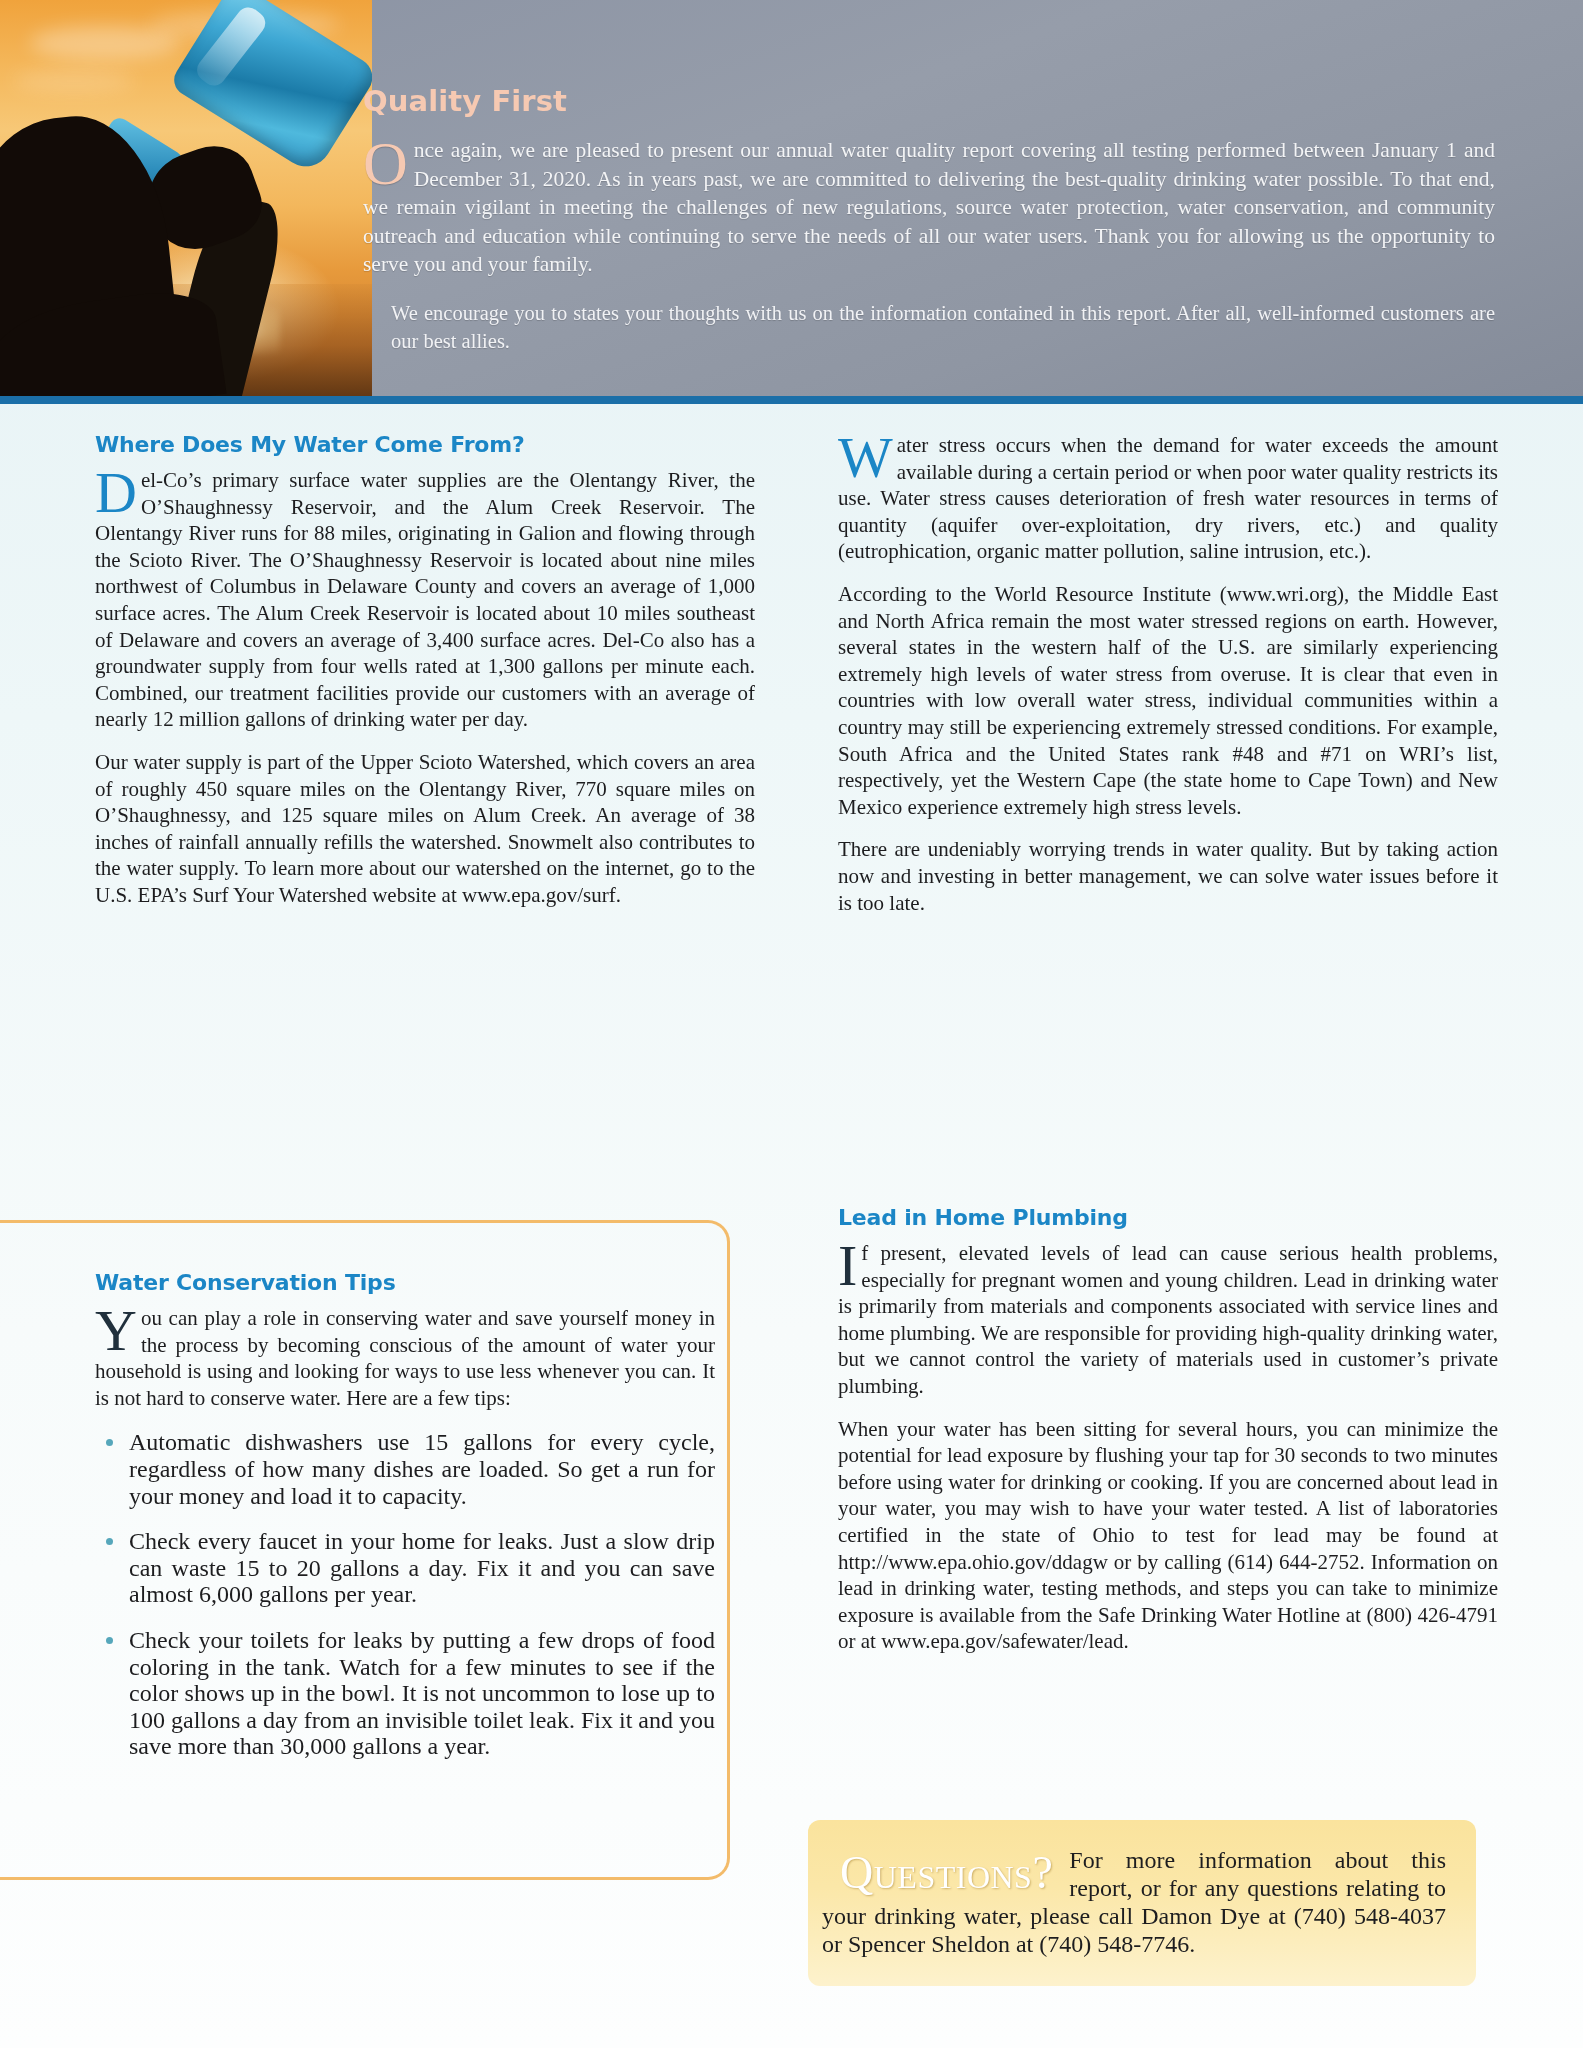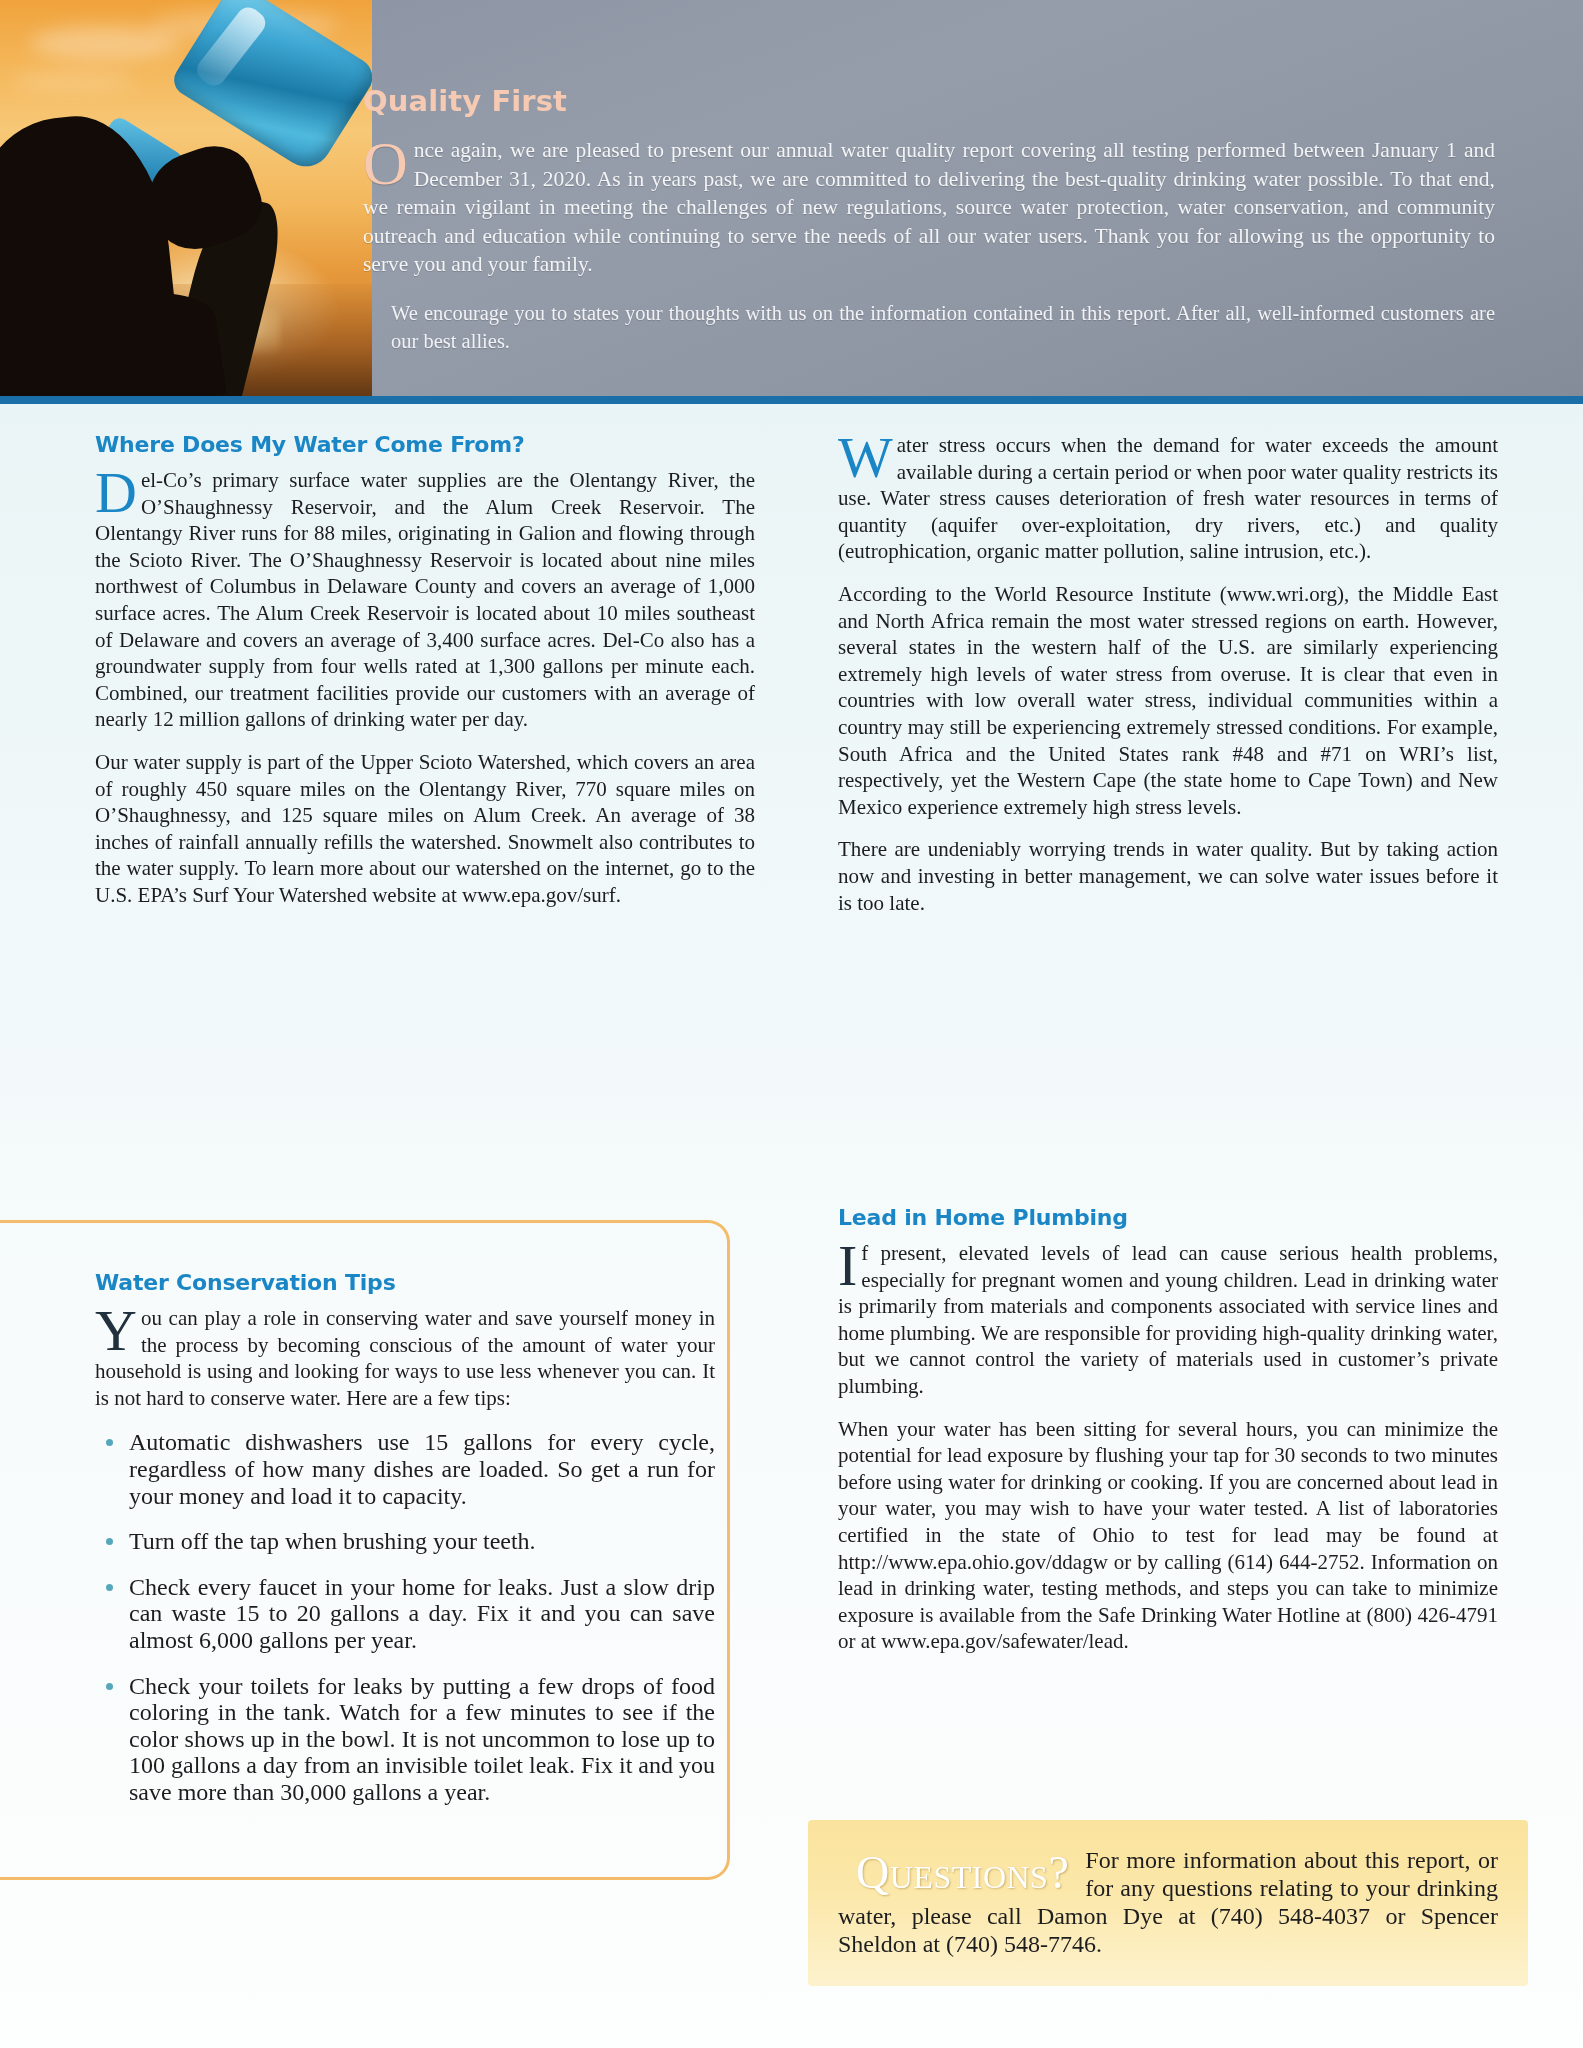--- a/index.html
+++ b/index.html
@@ -277,25 +277,25 @@
     left: 11px; top: 10px;
     width: 7px; height: 7px;
     border-radius: 50%;
     background: #56a7bb;
   }
 
   
   .questions-box {
     position: absolute;
     left: 808px; top: 1820px;
-    width: 720px;
-    padding: 26px 30px 28px 30px;
+    width: 668px;
+    padding: 26px 30px 28px 14px;
     box-sizing: border-box;
     background: linear-gradient(180deg, #fae39d 0%, #fbe7a8 40%, #fdf2cd 100%);
-    border-radius: 4px;
+    border-radius: 12px;
   }
   .questions-word {
     float: left;
     font-family: "Liberation Serif", serif;
     font-size: 46px;
     line-height: 46px;
     font-variant: small-caps;
     color: #ffffff;
     text-shadow: 1px 1px 2px rgba(150,110,30,0.45);
     letter-spacing: 0.5px;
@@ -365,21 +365,20 @@
     <p class="body"><span class="dropcap dark">I</span><span>f present, elevated levels of lead can cause serious health problems, especially for pregnant women and young children. Lead in drinking water is primarily from materials and components associated with service lines and home plumbing. We are responsible for providing high-quality drinking water, but we cannot control the variety of materials used in customer’s private plumbing.</span></p>
     <p class="body">When your water has been sitting for several hours, you can minimize the potential for lead exposure by flushing your tap for 30 seconds to two minutes before using water for drinking or cooking. If you are concerned about lead in your water, you may wish to have your water tested. A list of laboratories certified in the state of Ohio to test for lead may be found at http://www.epa.ohio.gov/ddagw or by calling (614) 644-2752. Information on lead in drinking water, testing methods, and steps you can take to minimize exposure is available from the Safe Drinking Water Hotline at (800) 426-4791 or at www.epa.gov/safewater/lead.</p>
   </div>
 
   <div class="tips-box"></div>
   <div class="tips-content">
     <h2 class="section-title">Water Conservation Tips</h2>
     <p class="body"><span class="dropcap dark">Y</span><span>ou can play a role in conserving water and save yourself money in the process by becoming conscious of the amount of water your household is using and looking for ways to use less whenever you can. It is not hard to conserve water. Here are a few tips:</span></p>
     <ul class="tips">
       <li>Automatic dishwashers use 15 gallons for every cycle, regardless of how many dishes are loaded. So get a run for your money and load it to capacity.</li>
-      <li>Turn off the tap when brushing your teeth.</li>
       <li>Check every faucet in your home for leaks. Just a slow drip can waste 15 to 20 gallons a day. Fix it and you can save almost 6,000 gallons per year.</li>
       <li>Check your toilets for leaks by putting a few drops of food coloring in the tank. Watch for a few minutes to see if the color shows up in the bowl. It is not uncommon to lose up to 100 gallons a day from an invisible toilet leak. Fix it and you save more than 30,000 gallons a year.</li>
     </ul>
   </div>
 
   <div class="questions-box">
     <span class="questions-word">Questions?</span>
     <p class="questions-text">For more information about this report, or for any questions relating to your drinking water, please call Damon Dye at (740) 548-4037 or Spencer Sheldon at (740) 548-7746.</p>
   </div>
 

